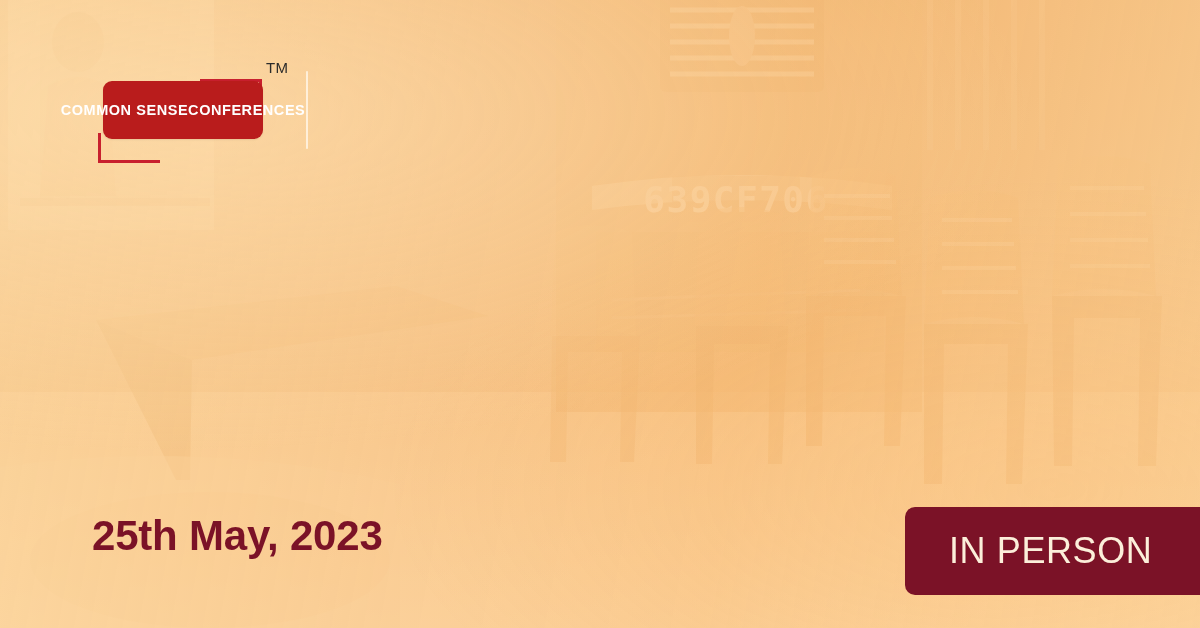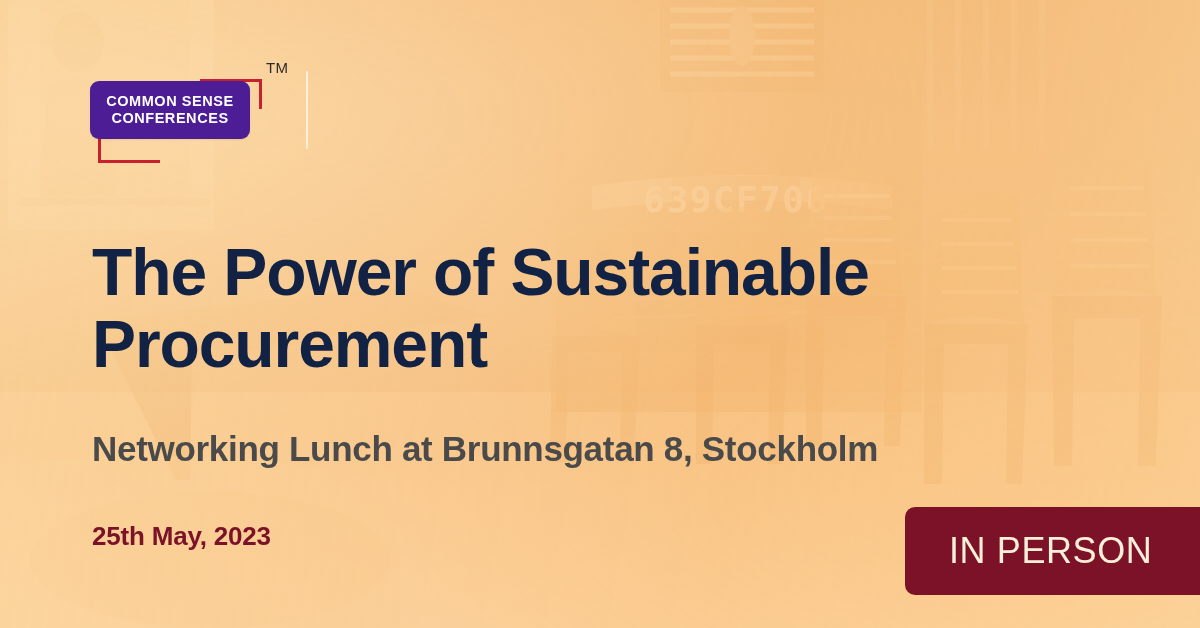--- a/index.html
+++ b/index.html
@@ -31,24 +31,24 @@
     background:
       radial-gradient(120% 90% at 14% 18%, rgba(255,229,186,.55) 0%, rgba(255,229,186,0) 60%),
       radial-gradient(90% 80% at 88% 78%, rgba(250,192,124,.40) 0%, rgba(250,192,124,0) 62%);
   }
 
   
   .logo-row { position:absolute; left:90px; top:55px; height:110px; display:flex; align-items:center; }
 
   .csc-logo { position:relative; width:190px; height:110px; }
   .csc-plate {
-    position:absolute; left:0; top:26px;
+    position:absolute; left:13px; top:26px;
     width:160px; height:58px;
-    background:#4c1d95; border-radius:9px;
-    display:flex; flex-direction:column; align-items:center; justify-content:center;
+    background:#b91c1c; border-radius:9px;
+    display:flex; flex-direction:row; align-items:center; justify-content:center;
     box-shadow:0 1px 2px rgba(0,0,0,.08);
   }
   .csc-line {
     color:#FFFFFF; font-weight:bold; font-size:14.5px;
     letter-spacing:.55px; line-height:17px; white-space:nowrap;
     font-family:"Liberation Sans", sans-serif;
   }
   .csc-bracket { position:absolute; }
   .csc-bracket-tr-h { left:110px; top:24px;  width:62px;  height:3px;  background:#C8202E; }
   .csc-bracket-tr-v { left:169px; top:24px;  width:3px;   height:30px; background:#C8202E; }
@@ -70,21 +70,21 @@
     font-size:66px; line-height:72px; font-weight:bold;
     color:#122244; letter-spacing:-1.1px;
   }
   .subtitle {
     position:absolute; left:92px; top:428px;
     font-size:35px; line-height:42px; font-weight:bold;
     color:#4A4A4A; letter-spacing:-.3px; white-space:nowrap;
   }
   .date {
     position:absolute; left:92px; top:515px;
-    font-size:26px; line-height:42px; font-weight:bold;
+    font-size:42px; line-height:42px; font-weight:bold;
     color:#7B1227; letter-spacing:-.2px; white-space:nowrap;
   }
 
   
   .badge {
     position:absolute; left:905px; top:507px;
     width:310px; height:88px;
     background:#7B1227;
     border-radius:10px 0 0 10px;
     display:flex; align-items:center; justify-content:flex-start;
@@ -233,23 +233,21 @@
         <span class="csc-line">CONFERENCES</span>
       </div>
       <span class="csc-tm">TM</span>
     </div>
 
     <div class="divider"></div>
 
 
   </div>
 
-  <h1 class="title">The Power of Sustainable Procurement</h1>
-
-  <p class="subtitle">Networking Lunch at Brunnsgatan 8, Stockholm</p>
+
 
   <p class="date">25th May, 2023</p>
 
   <div class="badge">
     <span class="badge-label">IN PERSON</span>
   </div>
 
 </div>
 
 </body></html>

